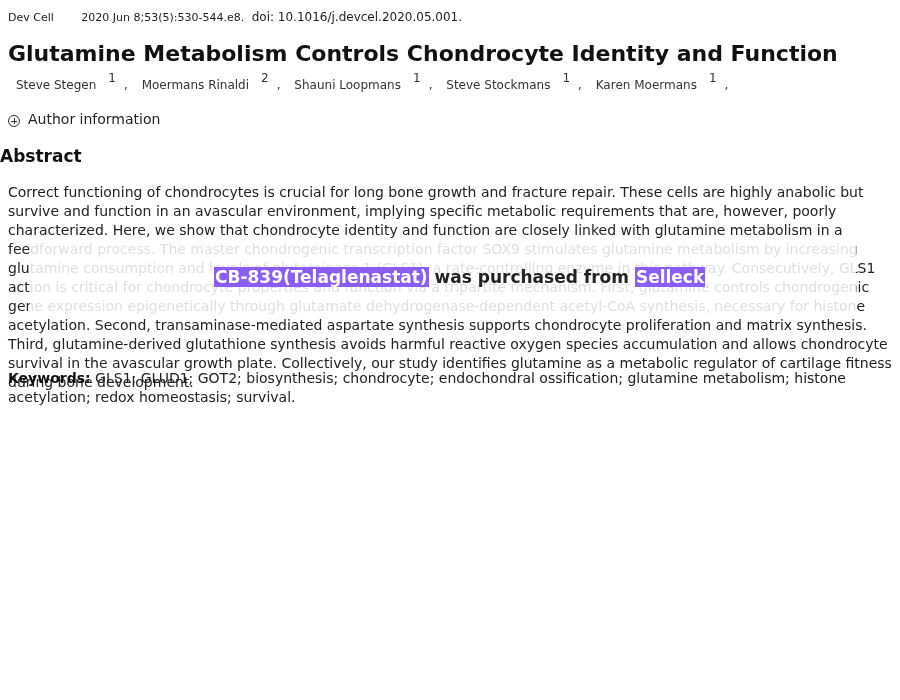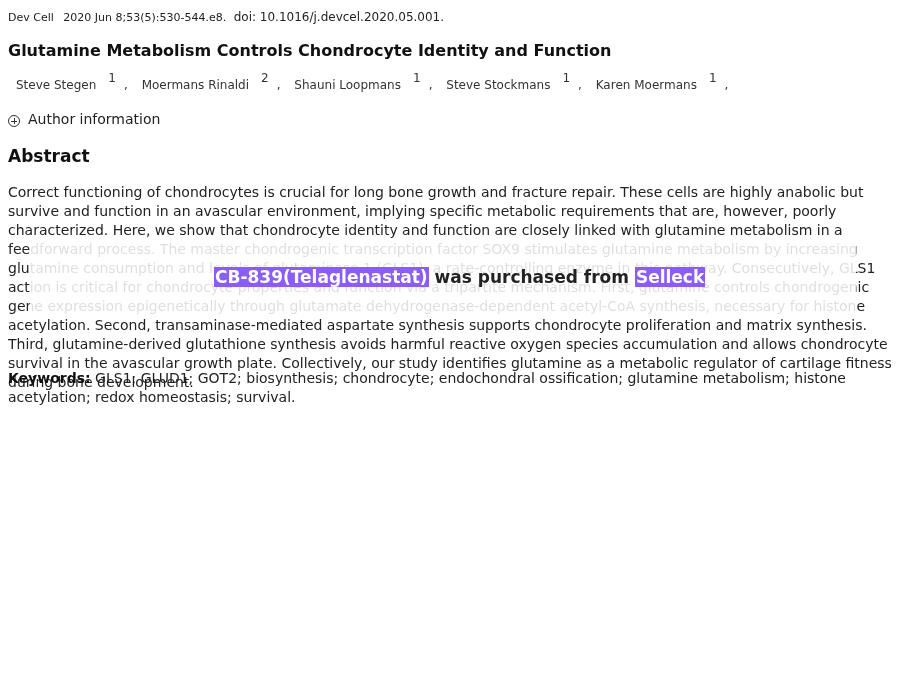--- a/index.html
+++ b/index.html
@@ -1,29 +1,29 @@
 <!DOCTYPE html>
 <html><head>
 <meta charset="utf-8">
 <style>
   html, body { margin: 0; padding: 0; background: #ffffff; }
   body { width: 900px; height: 700px; position: relative; overflow: hidden; color: #222; font-family: "DejaVu Sans", sans-serif; }
   .citation { position: absolute; left: 8px; top: 10px; font-size: 11px; color: #222; white-space: nowrap; }
-  .citation .journal { margin-right: 6px; }
+  .citation .journal { margin-right: 24px; }
   .citation .doi { font-size: 12px; margin-left: 4px; }
-  .title { position: absolute; left: 8px; top: 41px; margin: 0; font-size: 16px; font-weight: bold; color: #111; white-space: nowrap; }
+  .title { position: absolute; left: 8px; top: 41px; margin: 0; font-size: 22px; font-weight: bold; color: #111; white-space: nowrap; }
   .authors { position: absolute; left: 16px; top: 78px; font-size: 12px; color: #333; white-space: nowrap; }
   .author { display: inline-block; }
   .author .sup { display: inline-block; position: relative; top: -7px; margin-left: 12px; font-size: 12px; }
   .author .comma { margin: 0 10px 0 8px; }
   .author-info { position: absolute; left: 8px; top: 111px; font-size: 14px; color: #222; display: flex; align-items: flex-end; cursor: pointer; }
   .plus-icon { width: 10px; height: 10px; border: 1px solid #333; border-radius: 50%; position: relative; margin-right: 8px; }
   .plus-icon::before { content: ""; position: absolute; left: 2px; right: 2px; top: 4.5px; height: 1px; background: #333; }
   .plus-icon::after { content: ""; position: absolute; top: 2px; bottom: 2px; left: 4.5px; width: 1px; background: #333; }
-  .abstract-heading { position: absolute; left: 8px; top: 146px; margin: 0; font-size: 17px; font-weight: bold; color: #111; }
+  .abstract-heading { position: absolute; left: 0; top: 146px; margin: 0; font-size: 17px; font-weight: bold; color: #111; }
   .abstract-text { position: absolute; left: 8px; top: 183px; width: 884px; margin: 0; font-size: 14px; line-height: 19px; color: #222; }
   .keywords { position: absolute; left: 8px; top: 369px; width: 884px; margin: 0; font-size: 14px; line-height: 19px; color: #222; }
   .keywords b { color: #111; }
   .overlay { position: absolute; left: 30px; top: 241px; width: 826px; height: 74px; background: rgba(255,255,255,0.85); }
   .banner { position: absolute; left: 214px; top: 265px; font-size: 17px; font-weight: bold; color: #222; white-space: nowrap; line-height: 24px; }
   .banner .hl { background: #8b5cf6; color: #ffffff; padding: 0 1px; }
 </style>
 </head>
 <body>
 

